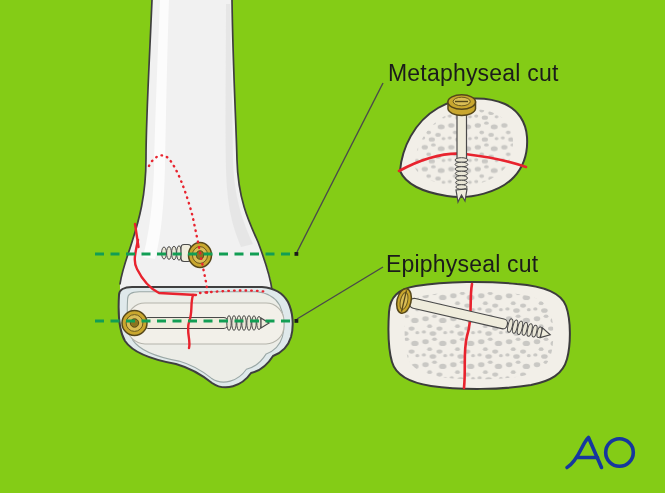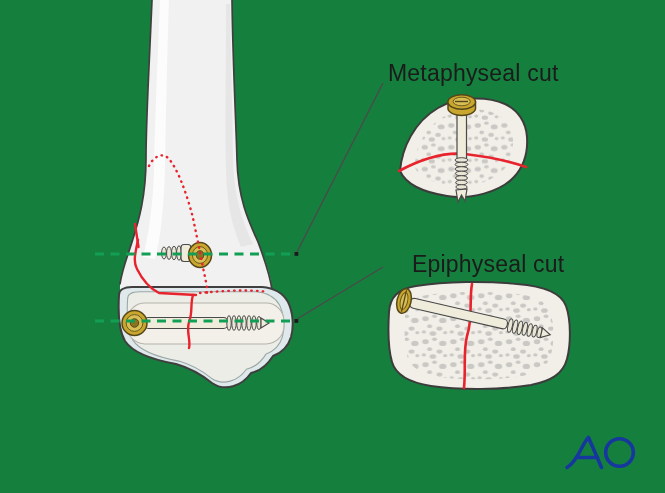--- a/index.html
+++ b/index.html
@@ -1,26 +1,26 @@
 <!DOCTYPE html>
 <html style="--cut-green: #129e54; --fracture-red: #e8232e; --logo-blue: #16379e; --bone-fill: #f1f1f1; --outline: #3f3f3f; --cartilage: #dfe9eb; --cut-surface: #ecede7; --inset-fill: #f2efe8; --speckle: #c9c8c4; --screw-gold: #c9a72e; --screw-shaft: #efecdc; --label-text: #1b1b1b; --leader: #4a4a4a;"><head>
 <meta charset="utf-8">
 <style>
   html,body{margin:0;padding:0;background:#ffffff;}
   .canvas{
-    position:relative;width:665px;height:493px;background:#15803d;overflow:hidden;
+    position:relative;width:665px;height:493px;background:#84cc16;overflow:hidden;
     font-family:"Liberation Sans", sans-serif;
   }
   svg{position:absolute;left:0;top:0;}
   .figure-label{
     position:absolute;color:var(--label-text,#1b1b1b);font-size:23px;
     line-height:1.1;white-space:nowrap;letter-spacing:0.2px;
   }
   #label-metaphyseal{left:388px;top:61px;}
-  #label-epiphyseal{left:412px;top:252px;}
+  #label-epiphyseal{left:386px;top:252px;}
 
   
   .bone-outline{fill:none;stroke:var(--outline,#3f3f3f);stroke-width:1.7;stroke-linecap:round;}
   .bone-fill{fill:var(--bone-fill,#f1f1f1);stroke:none;}
   .bone-highlight{fill:#ffffff;opacity:.75;}
   .bone-shade{fill:#e3e3e3;opacity:.8;}
   .cap{fill:var(--cartilage,#dfe9eb);stroke:var(--outline,#3f3f3f);stroke-width:2;stroke-linejoin:round;}
   .cut-surface{fill:var(--cut-surface,#ecede7);stroke:#9aa8a6;stroke-width:1.2;}
   .band{fill:#f2f0e9;stroke:#b4b4ab;stroke-width:1.1;}
   .frac{fill:none;stroke:var(--fracture-red,#e8232e);stroke-width:2.4;stroke-linecap:round;stroke-linejoin:round;}

